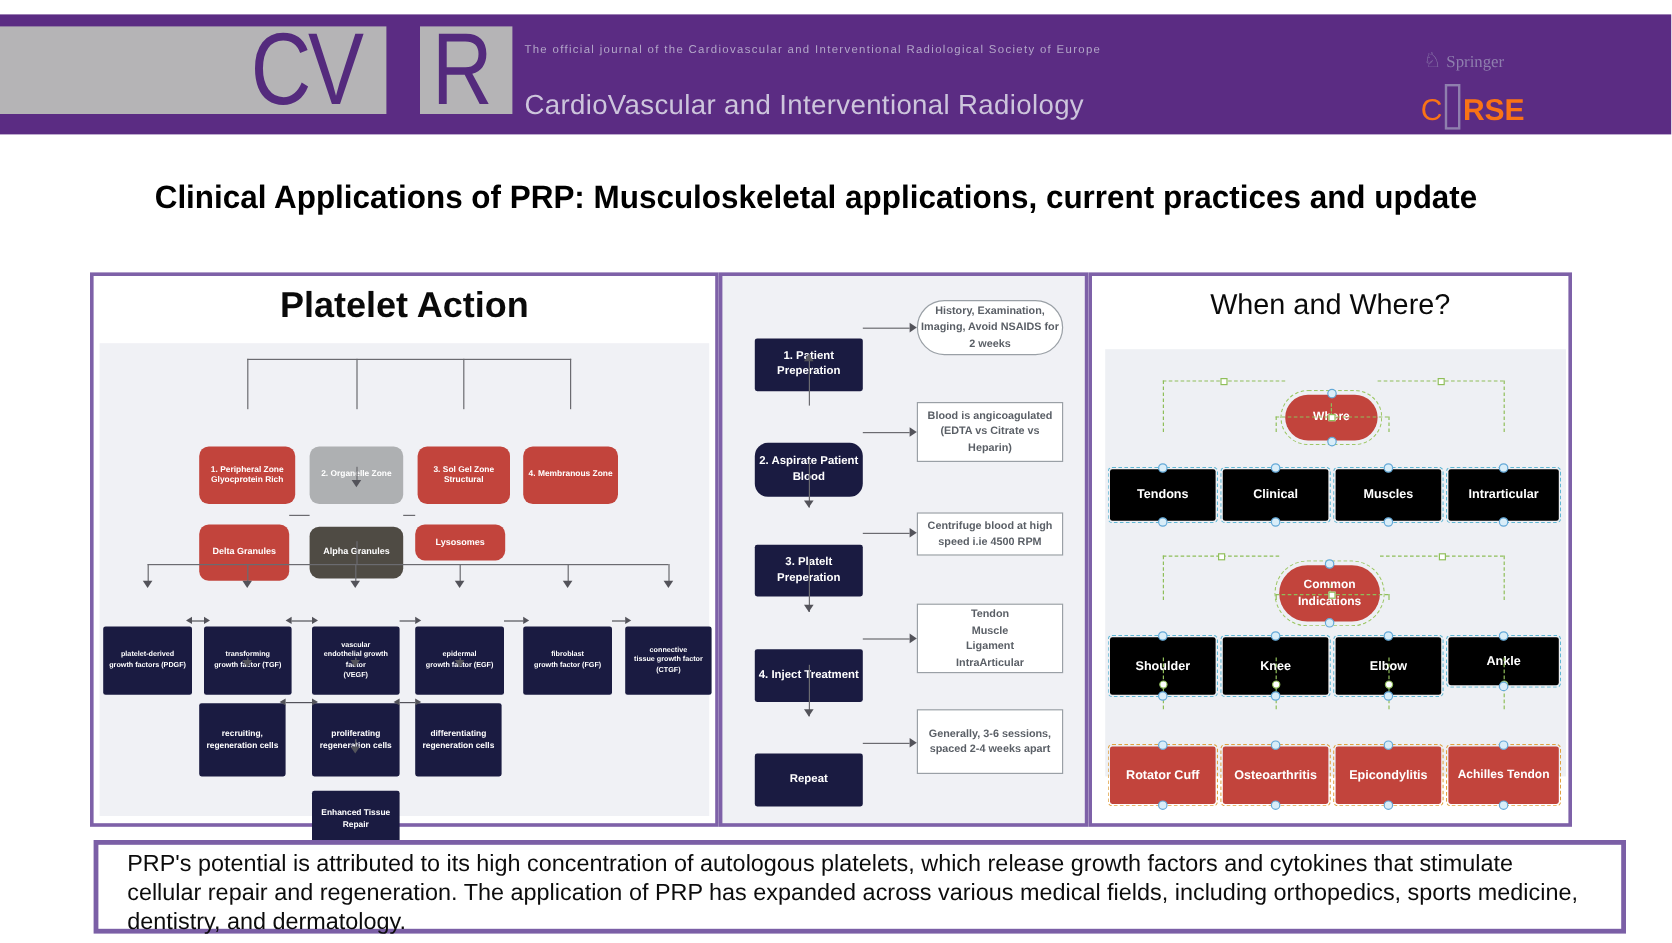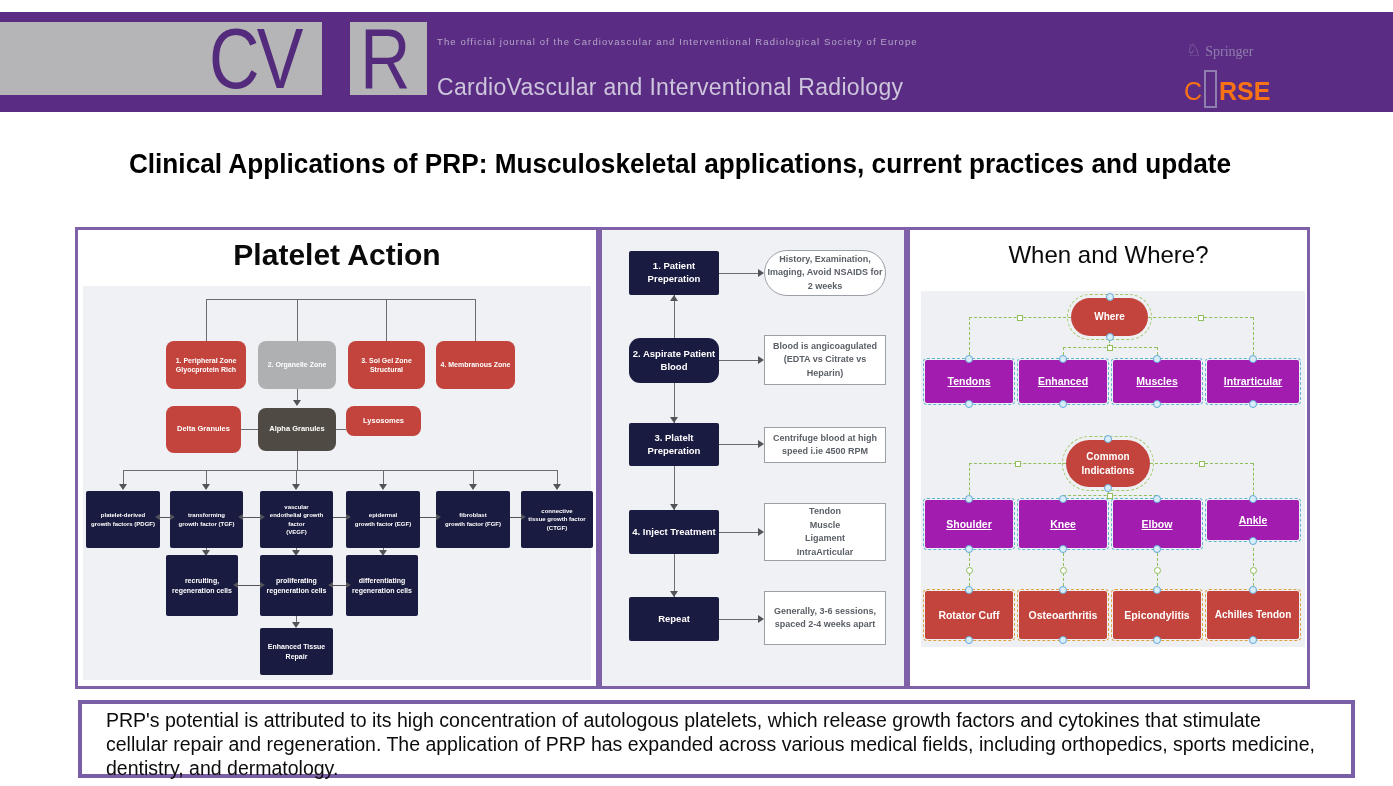--- a/index.html
+++ b/index.html
@@ -31,26 +31,26 @@
   #p1{left:75px;width:524px;}
   #p2{left:599px;width:308px;background:#f0f1f5;}
   #p3{left:907px;width:403px;}
   .p1-title{position:absolute;left:0;top:8px;width:100%;text-align:center;font-size:30px;font-weight:600;color:#0a0a0a;}
   .p1-bg{position:absolute;left:5px;right:5px;top:56px;bottom:6px;background:#f0f1f5;}
   .p3-title{position:absolute;left:0;top:11px;width:100%;text-align:center;font-size:24px;font-weight:400;color:#0a0a0a;}
   .p3-bg{position:absolute;left:11px;top:61px;width:384px;height:356px;background:#eef0f4;}
 
   
   .fbox{position:absolute;display:flex;align-items:center;justify-content:center;text-align:center;
-        white-space:pre-line;font-weight:700;color:#fff;box-sizing:border-box;padding:2px;line-height:1.35;}
+        white-space:pre-line;font-weight:700;color:#fff;box-sizing:border-box;padding:2px;line-height:1.35;margin-top:31px;}
   .red{background:#c2443c;border-radius:8px;}
   .grayb{background:#aeb0b2;border-radius:8px;}
   .alphab{background:#4f4b44;border-radius:8px;}
   .navy{background:#1a1b41;border-radius:2px;}
-  .navy2{background:#a21caf;border-radius:2px;text-decoration:underline;}
+  .navy2{background:#000000;border-radius:2px;}
   .red2{background:#c2443c;border-radius:2px;}
   .pill{background:#c2443c;border-radius:50px;}
 
   .desc{position:absolute;background:#fff;border:1.5px solid #9aa0a6;color:#5a5f66;font-weight:700;
         font-size:9px;display:flex;align-items:center;justify-content:center;text-align:center;
         white-space:pre-line;box-sizing:border-box;line-height:1.5;}
 
   
   .hl{position:absolute;height:1px;background:#6b6b70;}
   .vl{position:absolute;width:1px;background:#6b6b70;}
@@ -249,21 +249,21 @@
     <div class="gh" style="left:59px;top:87px;width:102px;"></div>
     <div class="gv" style="left:59px;top:87px;height:43px;"></div>
     <div class="gh" style="left:238px;top:87px;width:105px;"></div>
     <div class="gv" style="left:343px;top:87px;height:43px;"></div>
     <div class="gv" style="left:199px;top:106px;height:11px;"></div>
     <div class="gh" style="left:153px;top:117px;width:94px;"></div>
     <div class="gv" style="left:153px;top:117px;height:13px;"></div>
     <div class="gv" style="left:247px;top:117px;height:13px;"></div>
 
     <div class="fbox navy2 seln hdl" style="left:15px;top:130px;width:88px;height:43px;font-size:10.5px;">Tendons</div>
-    <div class="fbox navy2 seln hdl" style="left:109px;top:130px;width:88px;height:43px;font-size:10.5px;">Enhanced</div>
+    <div class="fbox navy2 seln hdl" style="left:109px;top:130px;width:88px;height:43px;font-size:10.5px;">Clinical</div>
     <div class="fbox navy2 seln hdl" style="left:203px;top:130px;width:88px;height:43px;font-size:10.5px;">Muscles</div>
     <div class="fbox navy2 seln hdl" style="left:297px;top:130px;width:92px;height:43px;font-size:10.5px;">Intrarticular</div>
 
     <div class="fbox pill selg hdl" style="left:156px;top:210px;width:84px;height:47px;font-size:10px;">Common
 Indications</div>
 
     <div class="gh" style="left:59px;top:233px;width:97px;"></div>
     <div class="gv" style="left:59px;top:233px;height:37px;"></div>
     <div class="gh" style="left:240px;top:233px;width:103px;"></div>
     <div class="gv" style="left:343px;top:233px;height:37px;"></div>

